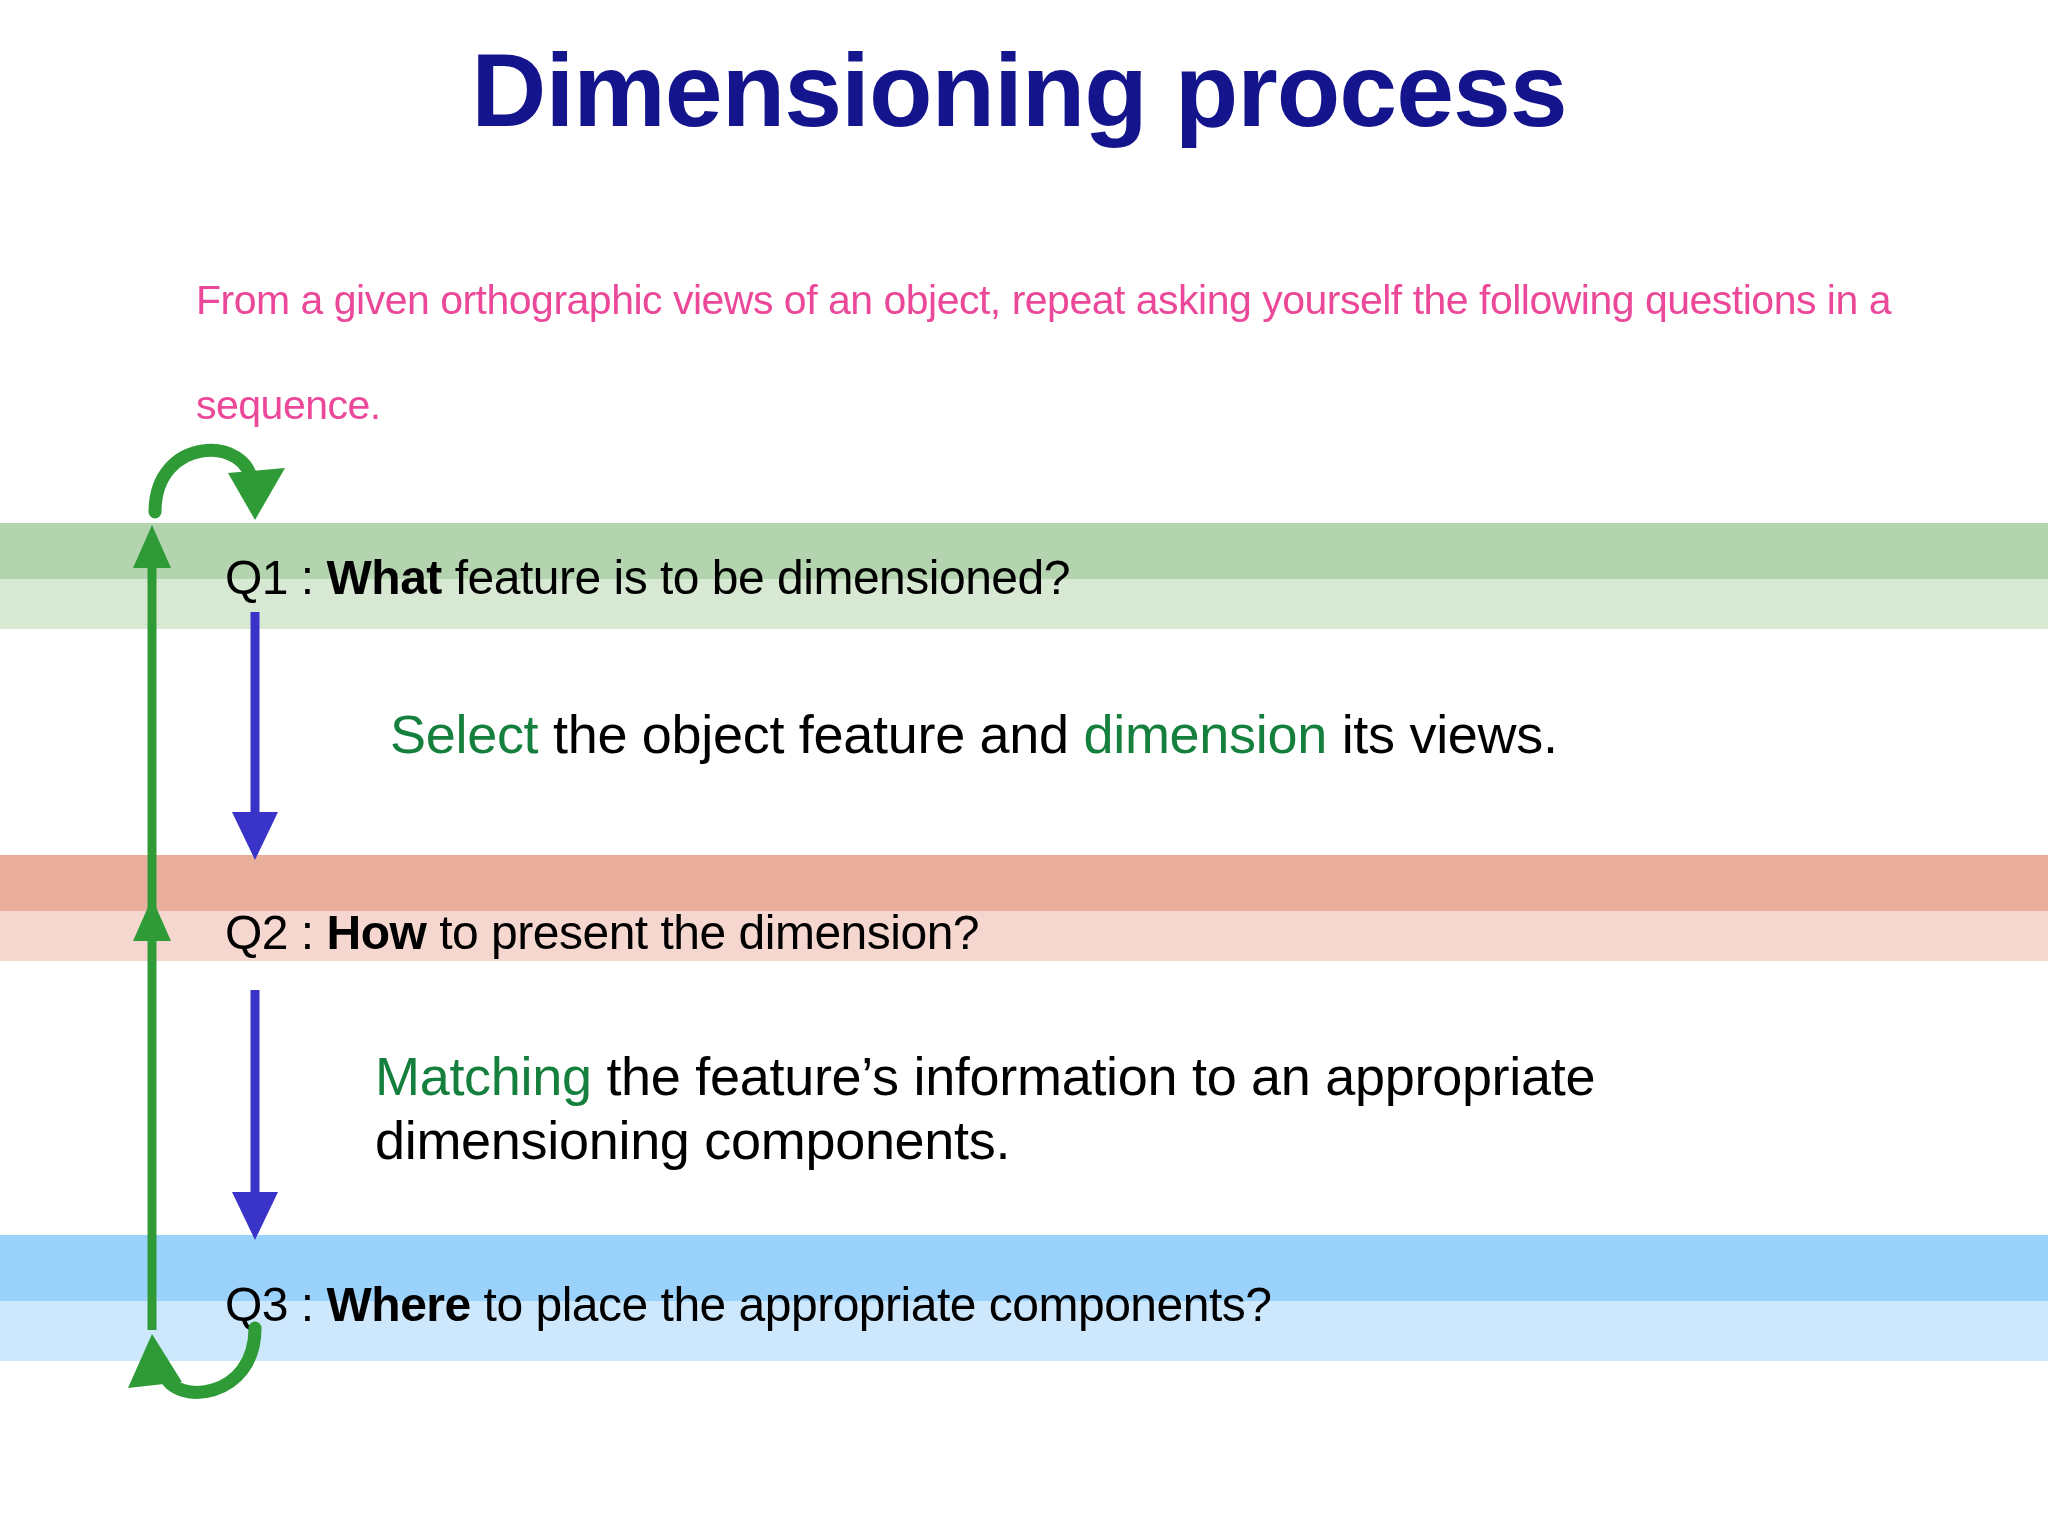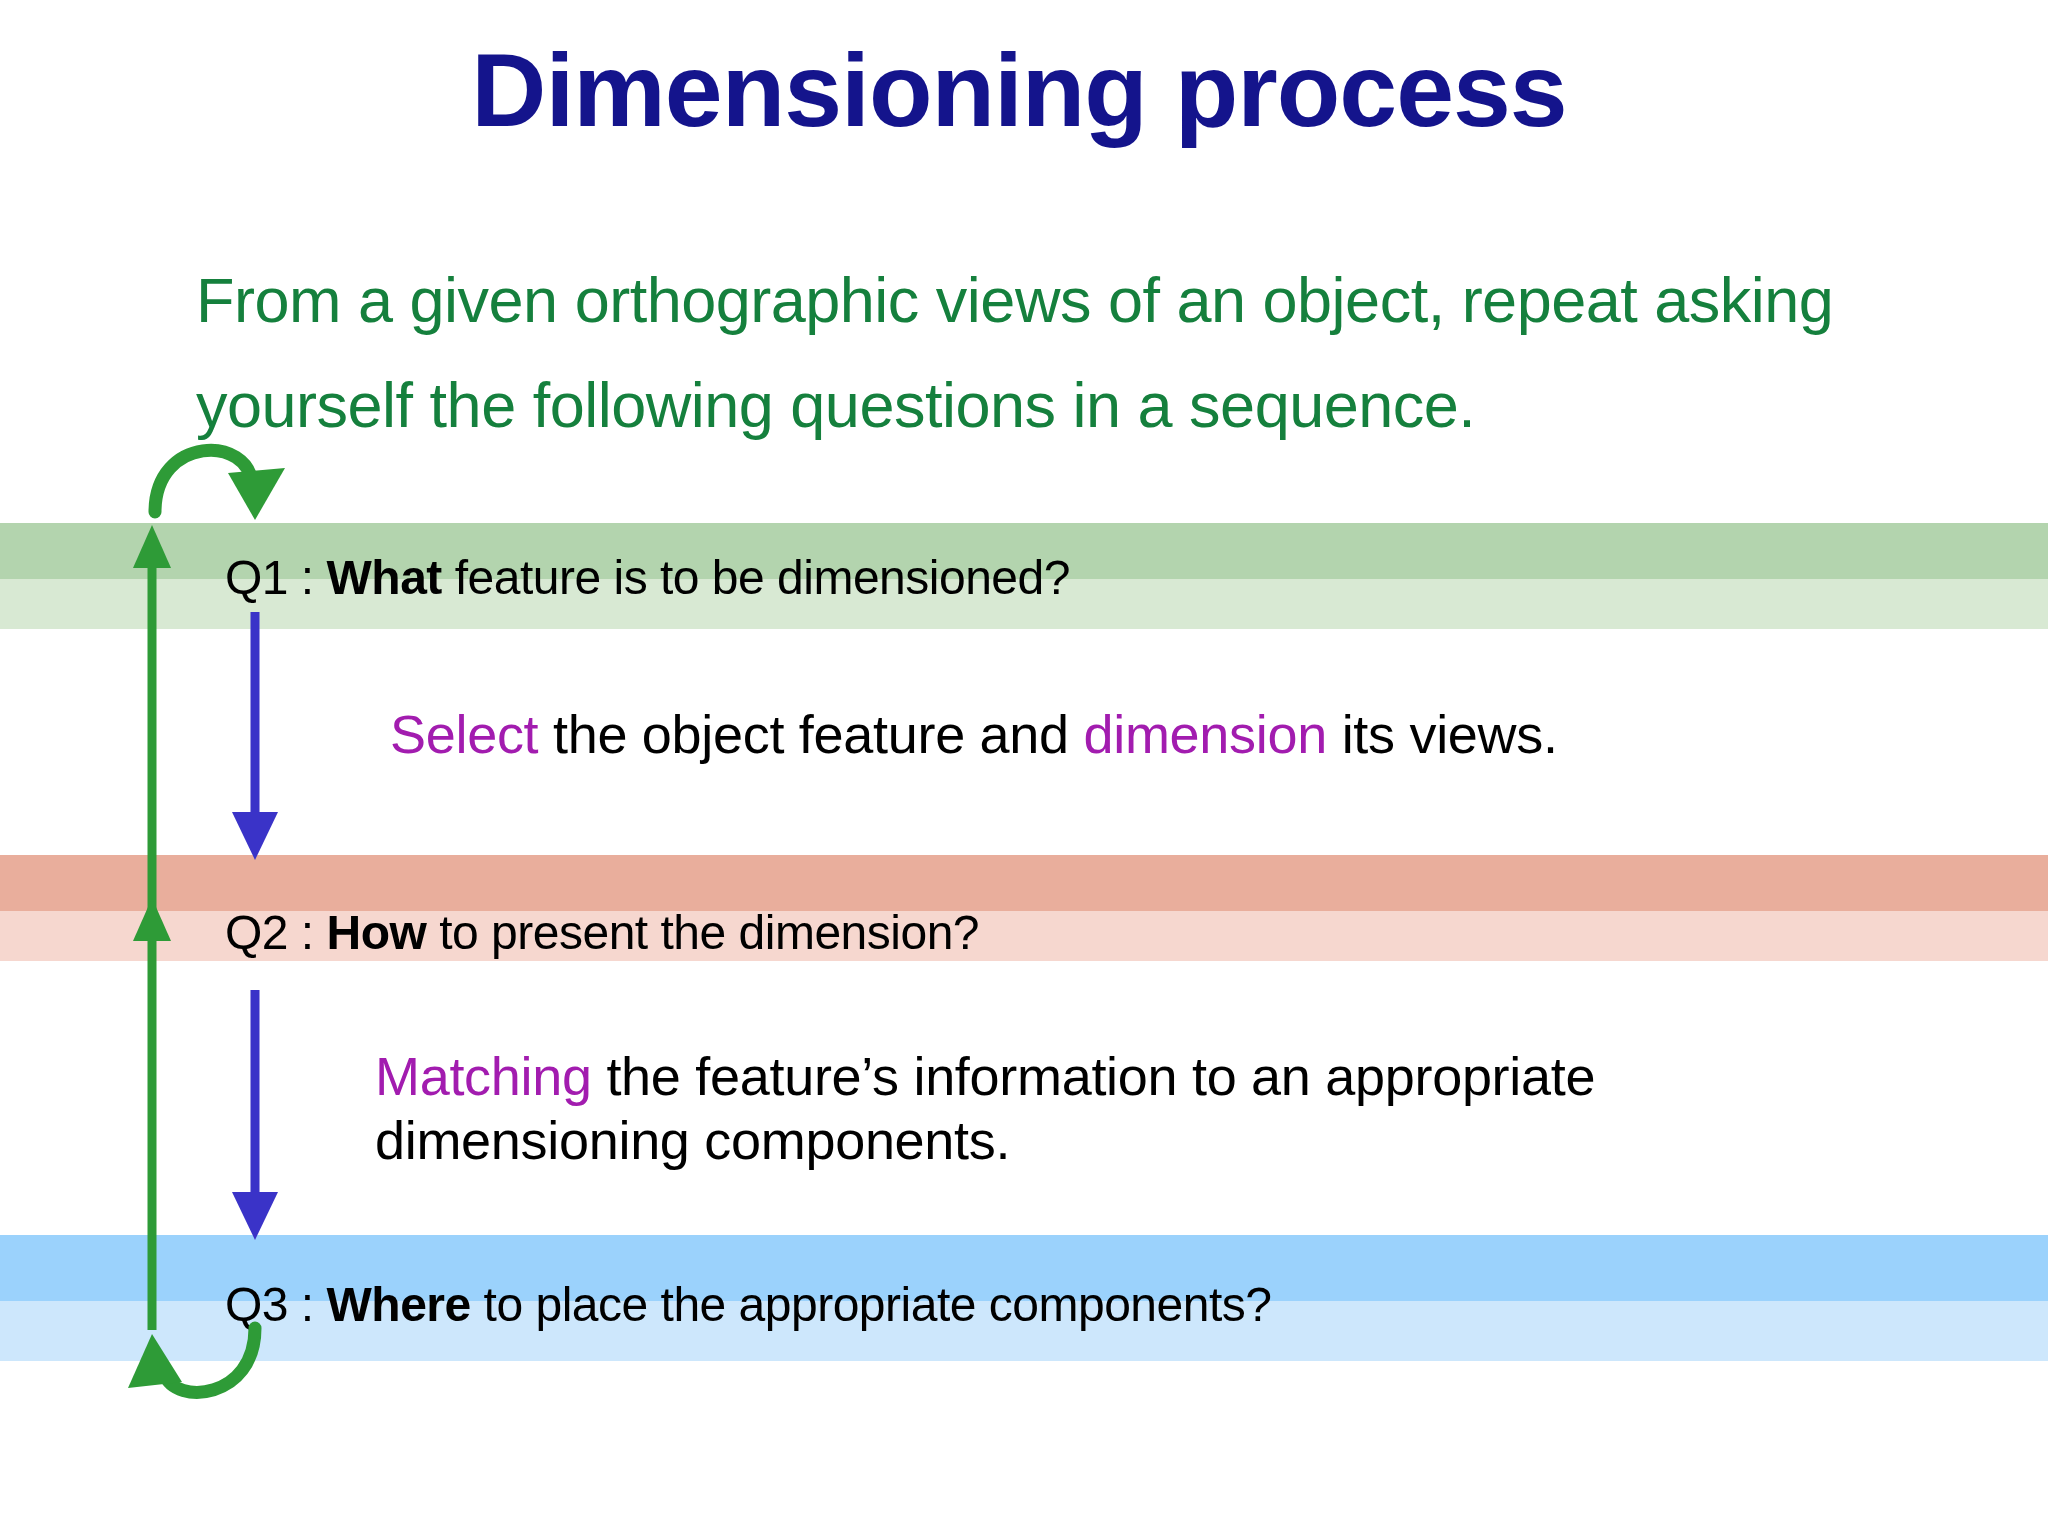--- a/index.html
+++ b/index.html
@@ -30,22 +30,22 @@
     line-height: 1.0;
     white-space: nowrap;
   }
 
   
   #intro-paragraph {
     position: absolute;
     left: 196px;
     top: 248px;
     width: 1700px;
-    color: #15803d;
-    font-size: 63px;
+    color: #ec4899;
+    font-size: 41px;
     line-height: 105px;
     font-weight: normal;
     letter-spacing: -0.5px;
   }
 
   
   .band {
     position: absolute;
     left: 0;
     width: 2048px;
@@ -88,21 +88,21 @@
   #q3-text { top: 1272px; }
 
   
   .note-text {
     position: absolute;
     color: #000000;
     font-size: 54px;
     line-height: 64px;
     letter-spacing: -0.3px;
   }
-  .note-text .hl { color: #a21caf; }
+  .note-text .hl { color: #15803d; }
 
   #note-1 { left: 390px; top: 702px; white-space: nowrap; }
   #note-2 { left: 375px; top: 1044px; width: 1400px; }
 
   
   #arrow-layer {
     position: absolute;
     left: 0;
     top: 0;
     width: 2048px;

